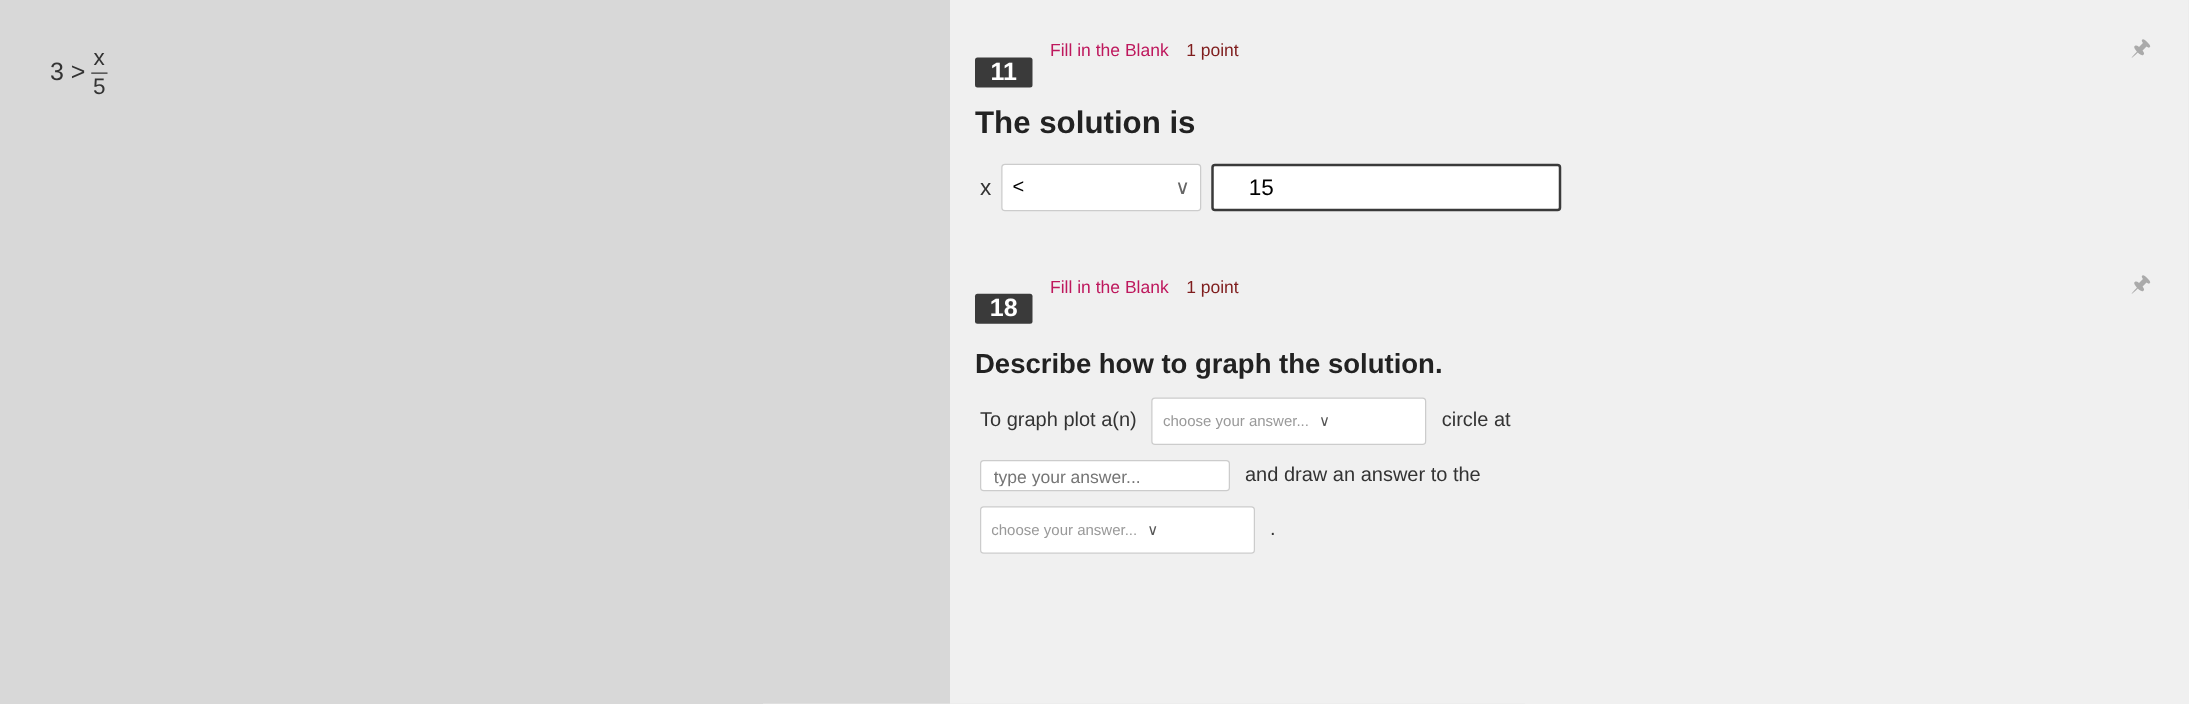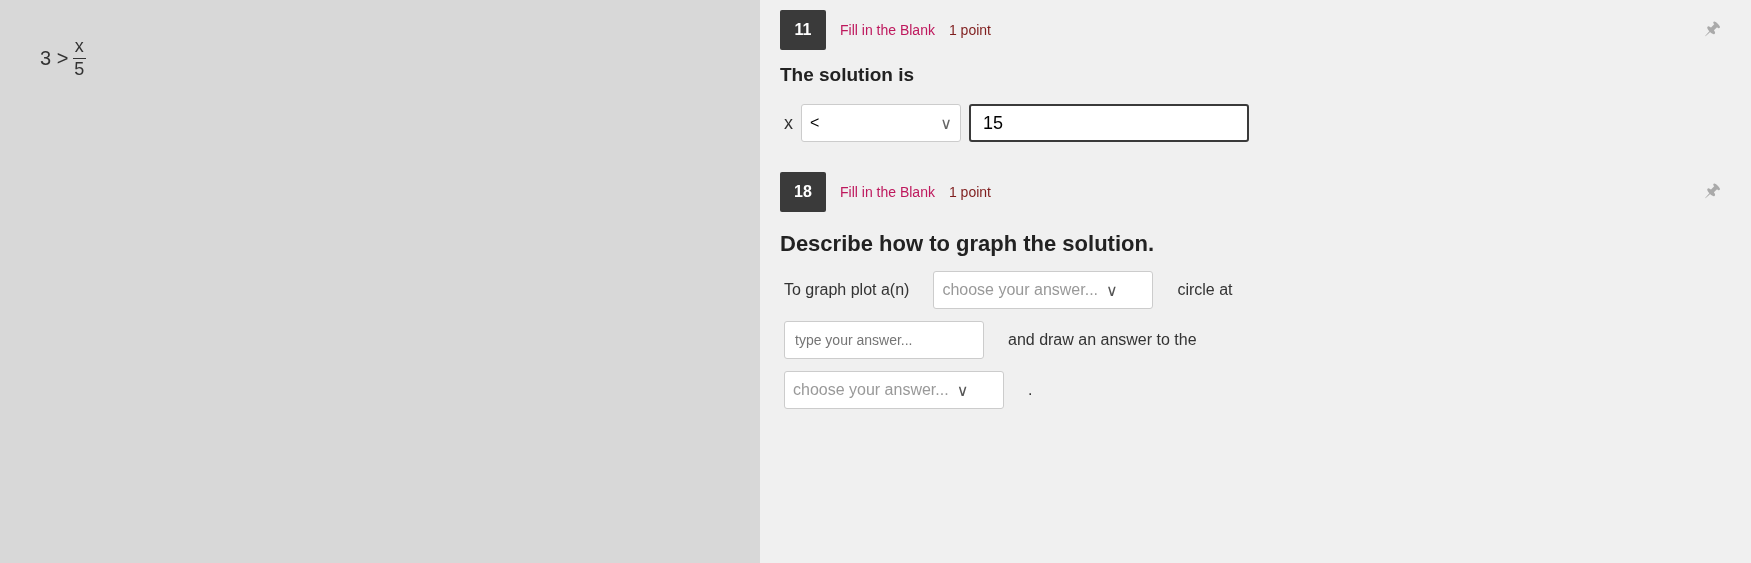--- a/index.html
+++ b/index.html
@@ -41,50 +41,51 @@
     .question-header {
       display: flex;
       align-items: center;
       gap: 14px;
       margin-bottom: 14px;
     }
 
     .question-number {
       background: #3a3a3a;
       color: #fff;
-      font-size: 16px;
+      font-size: 20px;
       font-weight: bold;
       width: 46px;
-      height: 40px;
+      height: 24px;
       display: flex;
       align-items: center;
       justify-content: center;
       border-radius: 2px;
       flex-shrink: 0;
+      margin-top: 36px;
     }
 
     .question-type {
       font-size: 14px;
       color: #be185d;
     }
 
     .question-points {
       font-size: 14px;
       color: #7f1d1d;
     }
 
     .pin-icon {
       margin-left: auto;
       color: #aaa;
       font-size: 18px;
       cursor: pointer;
     }
 
     .question-text {
-      font-size: 19px;
+      font-size: 25px;
       font-weight: bold;
       color: #222;
       margin-bottom: 18px;
       padding-left: 0;
     }
 
     .answer-row {
       display: flex;
       align-items: center;
       gap: 8px;
@@ -114,54 +115,54 @@
     .dropdown-select .chevron {
       margin-left: auto;
       color: #666;
     }
 
     .text-input {
       height: 38px;
       border: 2px solid #3a3a3a;
       background: #fff;
       font-size: 18px;
-      padding: 0 12px;
+      padding: 0 28px;
       border-radius: 3px;
       width: 280px;
     }
 
     .text-input-wide {
-      height: 38px;
+      height: 25px;
       border: 1px solid #ccc;
       background: #fff;
       font-size: 14px;
       padding: 0 10px;
       border-radius: 3px;
       width: 200px;
       color: #999;
     }
 
     .static-text {
       font-size: 16px;
       color: #333;
     }
 
     .answer-row-2 {
       display: flex;
       align-items: center;
-      gap: 24px;
+      gap: 12px;
       margin-bottom: 12px;
       padding-left: 4px;
     }
 
     .dropdown-select-wide {
       height: 38px;
       border: 1px solid #ccc;
       background: #fff;
-      font-size: 16px;
+      font-size: 12px;
       padding: 0 8px;
       border-radius: 3px;
       cursor: pointer;
       display: flex;
       align-items: center;
       gap: 8px;
       min-width: 220px;
       color: #555;
     }
 

